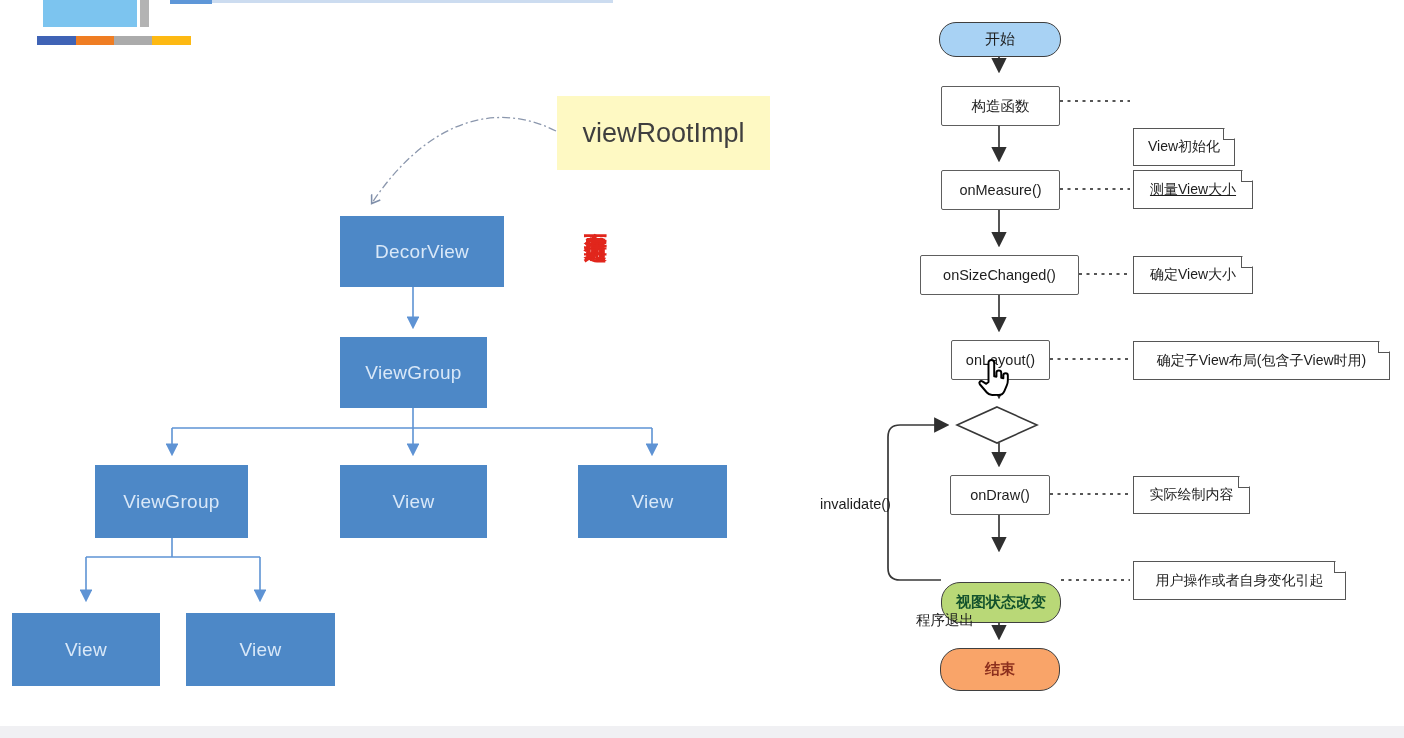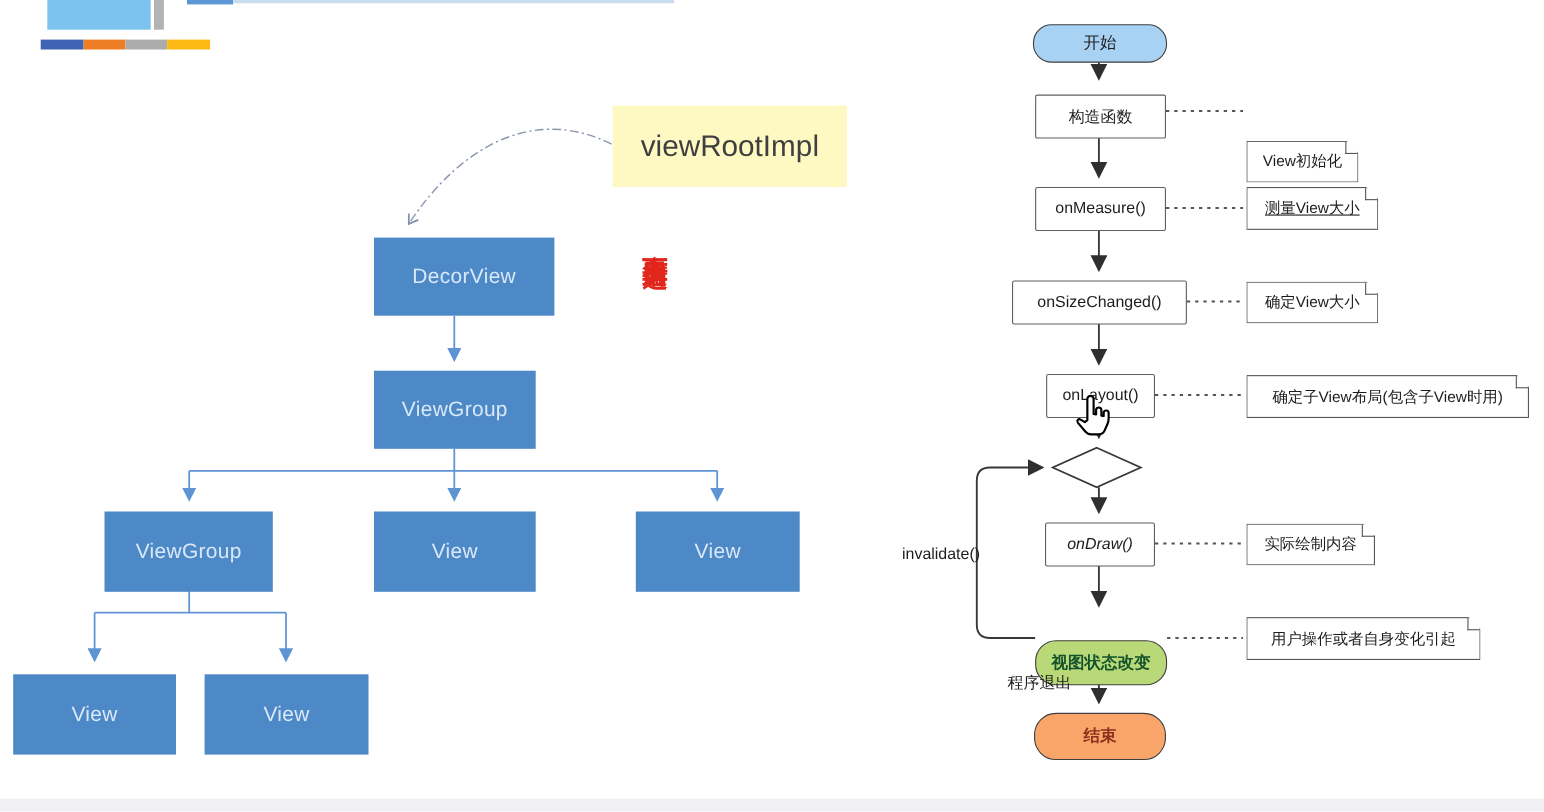--- a/index.html
+++ b/index.html
@@ -119,21 +119,21 @@
 
   <div class="flowbox" style="left:941px;top:170px;width:117px;height:38px;">onMeasure()</div>
   <div class="note" style="left:1133px;top:170px;width:118px;height:37px;text-decoration:underline;">测量View大小</div>
 
   <div class="flowbox" style="left:920px;top:255px;width:157px;height:38px;">onSizeChanged()</div>
   <div class="note" style="left:1133px;top:256px;width:118px;height:36px;">确定View大小</div>
 
   <div class="flowbox" style="left:951px;top:340px;width:97px;height:38px;">onLayout()</div>
   <div class="note" style="left:1133px;top:341px;width:255px;height:37px;">确定子View布局(包含子View时用)</div>
 
-  <div class="flowbox" style="left:950px;top:475px;width:98px;height:38px;font-style:italic;">onDraw()</div>
+  <div class="flowbox" style="left:950px;top:475px;width:98px;height:38px;">onDraw()</div>
   <div class="note" style="left:1133px;top:476px;width:115px;height:36px;">实际绘制内容</div>
 
   <div class="pill" style="left: 941px; top: 560px; width: 118px; height: 39px; border-radius: 19px; font-weight: bold; background: rgb(185, 216, 119); color: #14532d; margin-top: 22px;">视图状态改变</div>
   <div class="note" style="left:1133px;top:561px;width:211px;height:37px;">用户操作或者自身变化引起</div>
 
   <div class="flowlabel" style="left:820px;top:496px;">invalidate()</div>
   <div class="flowlabel" style="left:916px;top:611px;">程序退出</div>
 
   <div class="pill" style="left: 940px; top: 648px; width: 118px; height: 41px; border-radius: 20px; font-weight: bold; background: rgb(249, 164, 105); color: rgb(140, 47, 29);">结束</div>
 

